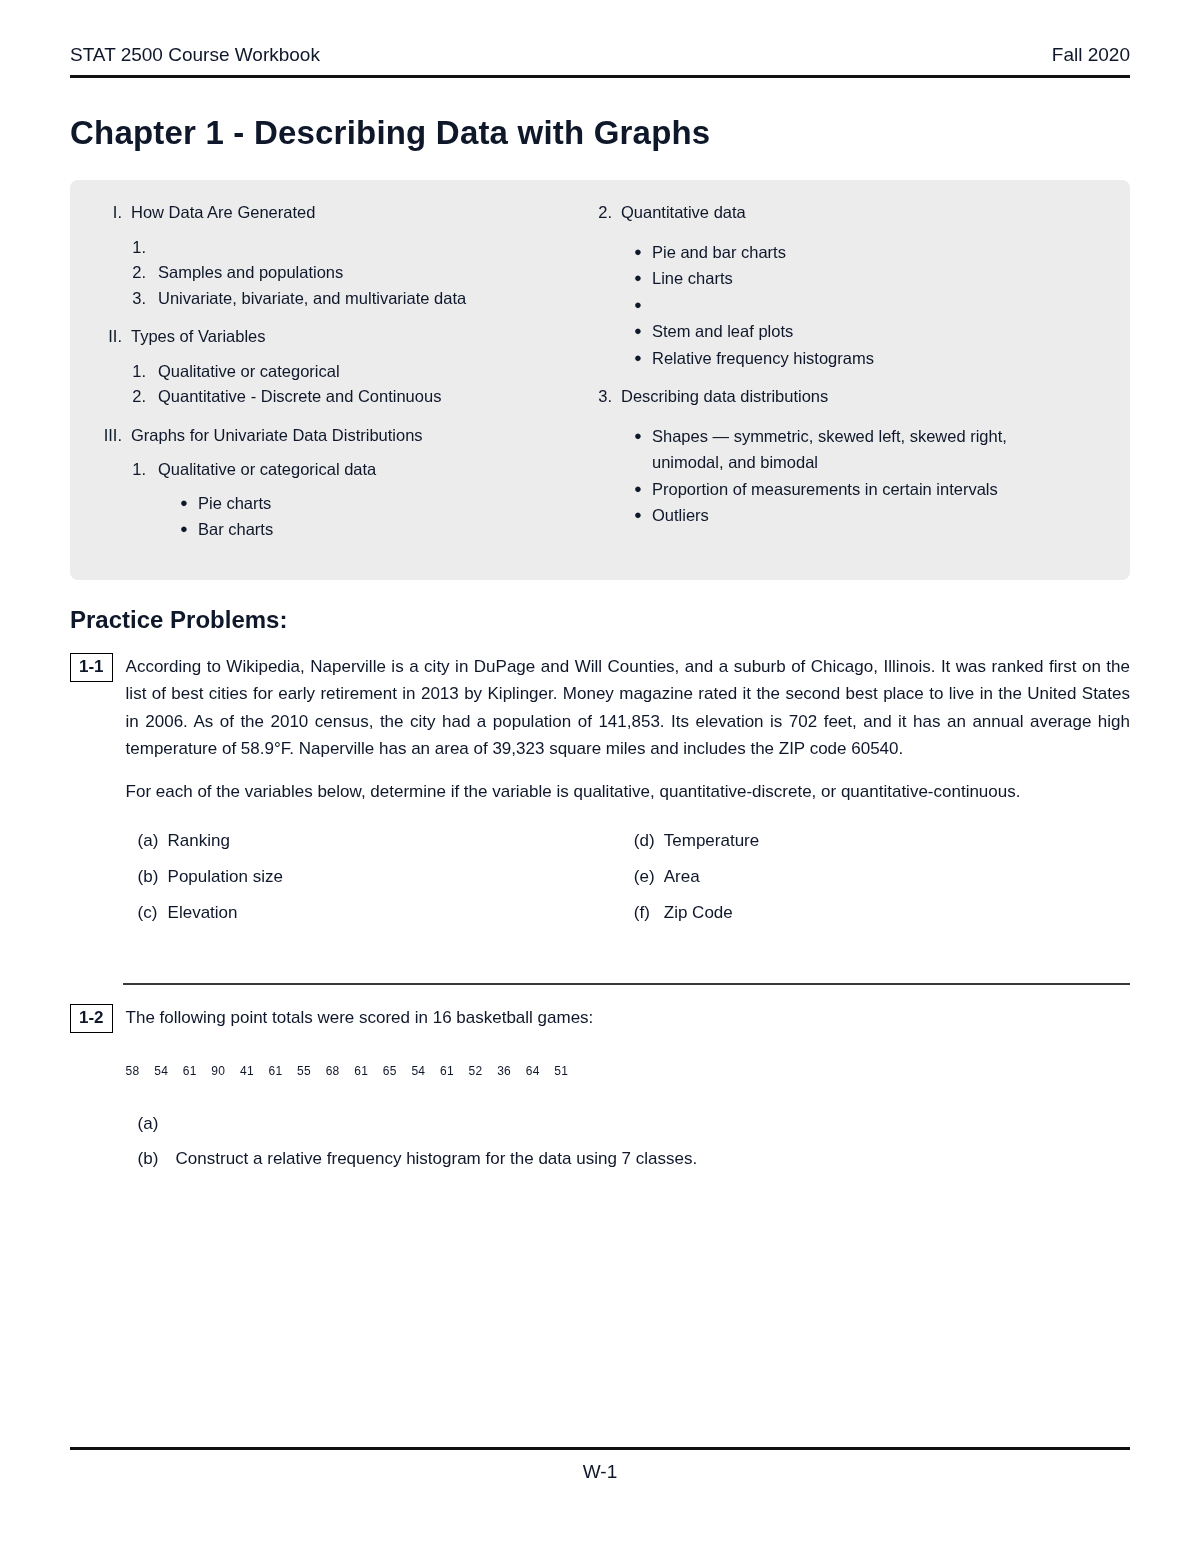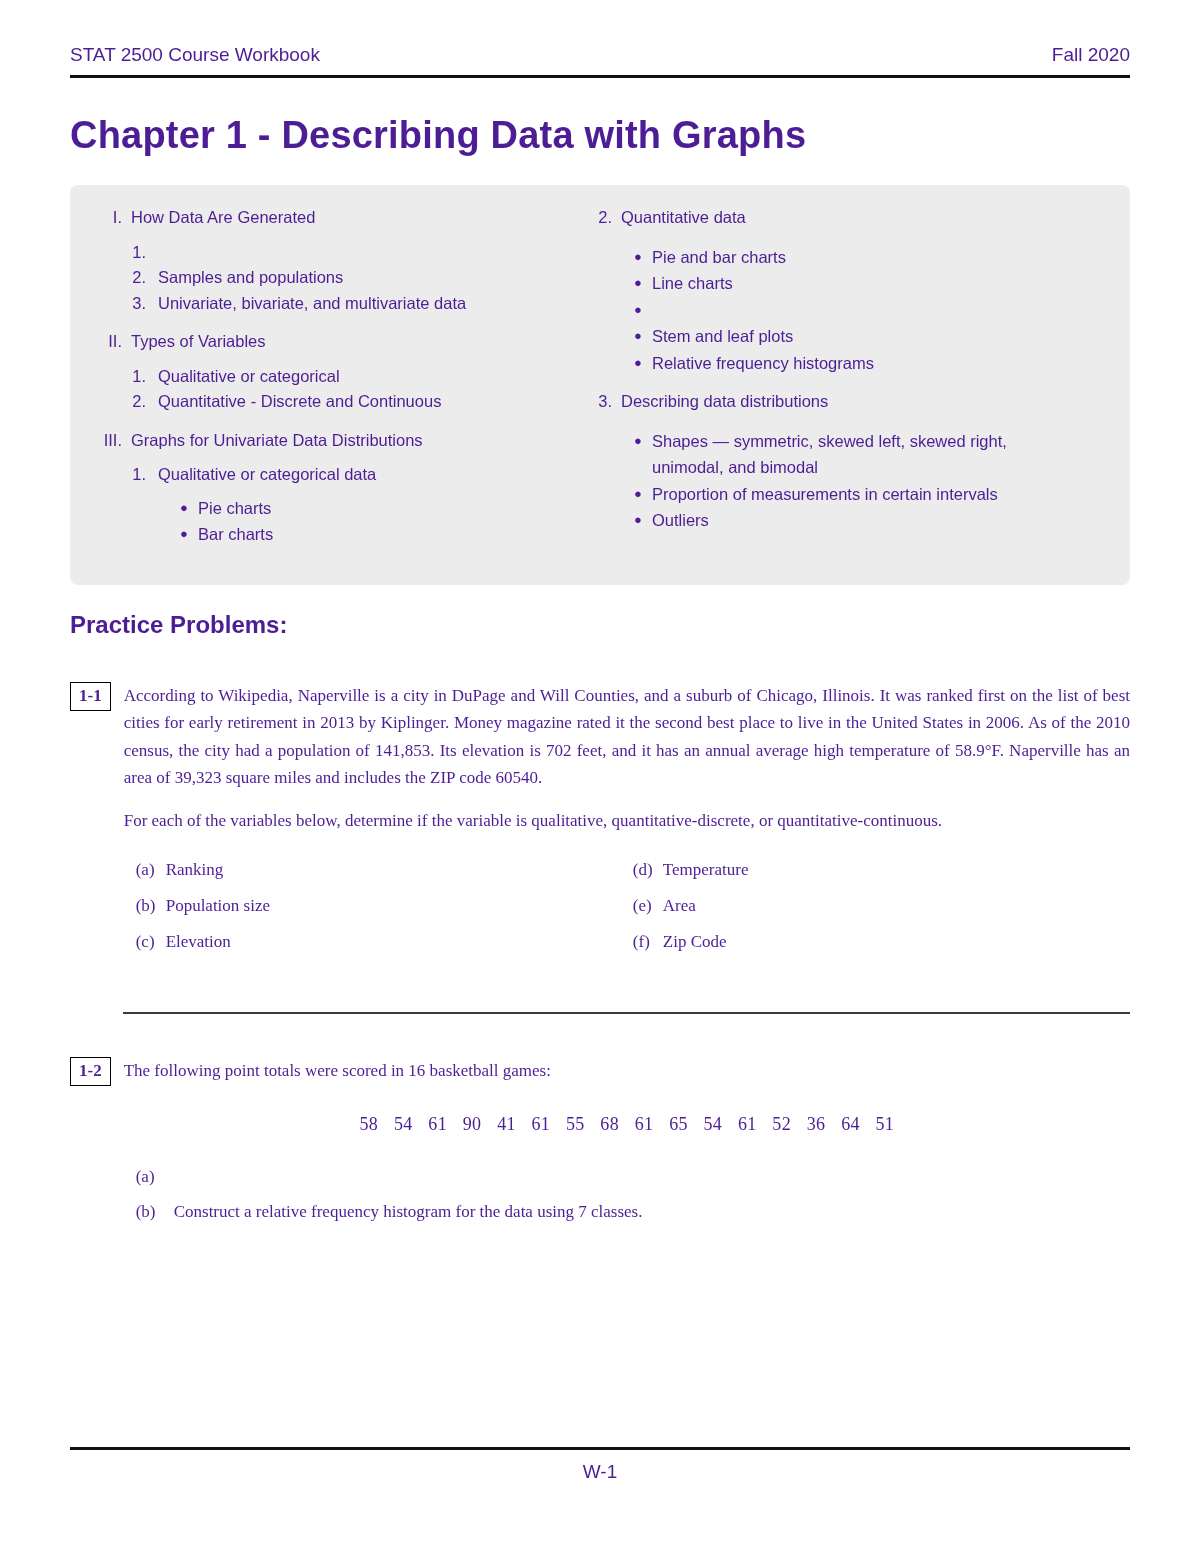--- a/index.html
+++ b/index.html
@@ -4,31 +4,31 @@
 <style>
   * { margin: 0; padding: 0; box-sizing: border-box; }
   html, body { background: #ffffff; }
   .page {
     position: relative;
     width: 1200px;
     height: 1553px;
     margin: 0 auto;
     background: #ffffff;
     font-family: "Liberation Sans", sans-serif;
-    color: #4c1d95;
+    color: #0f172a;
     overflow: hidden;
   }
   .content { padding: 44px 70px 0 70px; }
 
   
   .hdr-row { display: flex; justify-content: space-between; font-size: 19px; }
   .hdr-rule { margin-top: 9px; height: 3px; background: #111; }
 
   
-  .chapter-title { margin-top: 36px; font-size: 38px; font-weight: bold; letter-spacing: 0.2px; }
+  .chapter-title { margin-top: 36px; font-size: 33px; font-weight: bold; letter-spacing: 0.2px; }
 
   
   .outline-box {
     margin-top: 28px;
     background: #ececec;
     border-radius: 8px;
     padding: 20px 24px 24px 24px;
     display: flex;
     font-size: 16.5px;
     line-height: 25.5px;
@@ -44,21 +44,21 @@
   .num-item .item-marker { width: 22px; text-align: right; margin-right: 12px; flex-shrink: 0; }
   .bullets-l3 { margin-left: 86px; margin-top: 7px; }
   .bullets-r { margin-left: 40px; margin-top: 13px; margin-bottom: 10px; }
   .bullet-line { display: flex; line-height: 26.5px; }
   .bullet-glyph { width: 18px; flex-shrink: 0; font-size: 13px; line-height: 26.5px; }
   .bullet-text { flex: 1; }
   .bullets-r .bullet-text { max-width: 385px; }
 
   
   .pp-heading { margin-top: 26px; font-size: 24px; font-weight: bold; }
-  .problem { display: flex; margin-top: 43px; font-family: Liberation Serif, serif; }
+  .problem { display: flex; margin-top: 19px; }
   .prob-num {
     border: 1.5px solid #000;
     font-weight: bold;
     font-size: 17px;
     padding: 3px 8px 4px 8px;
     height: fit-content;
     margin-right: 13px;
     flex-shrink: 0;
     line-height: 20px;
   }
@@ -66,22 +66,21 @@
   .prob-body p.justified { text-align: justify; }
   .prob-body p + p { margin-top: 15px; }
 
   .vars-grid { display: flex; margin-top: 26px; padding-left: 12px; }
   .vars-col { width: 50%; }
   .var-row { display: flex; margin-bottom: 16px; font-size: 17px; line-height: 20px; }
   .var-marker { width: 30px; flex-shrink: 0; }
   .sep-rule { margin: 44px 0 0 53px; height: 2px; background: #3a3a3a; }
 
   .values-line {
-    text-align: center;
-    font-size: 18px;
+    font-size: 12px;
     margin: 26px 0 28px 0;
     word-spacing: 11px;
     letter-spacing: 0.3px;
   }
   .parts { padding-left: 12px; }
   .part-row { display: flex; margin-bottom: 14px; font-size: 17px; line-height: 21px; }
   .part-marker { width: 38px; flex-shrink: 0; }
 
   
   .footer { position: absolute; left: 70px; right: 70px; top: 1447px; }

